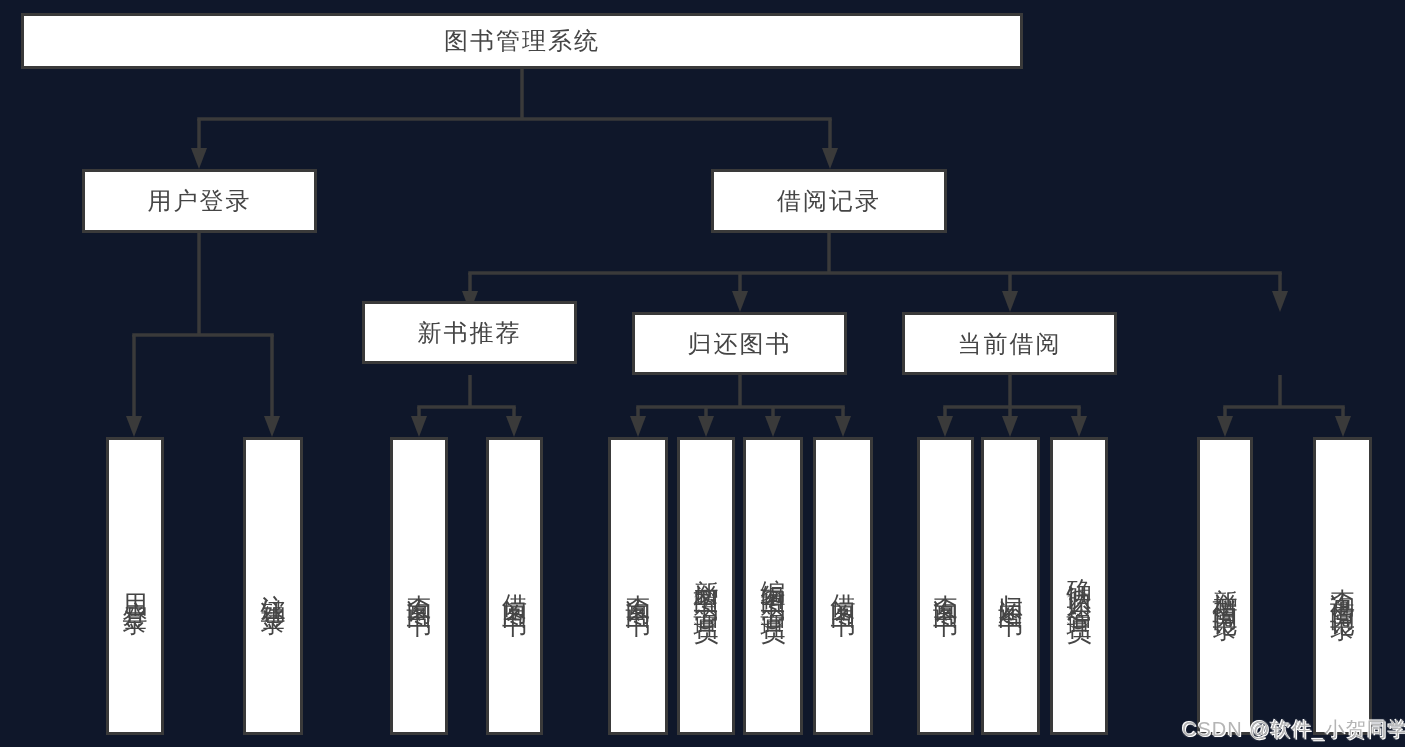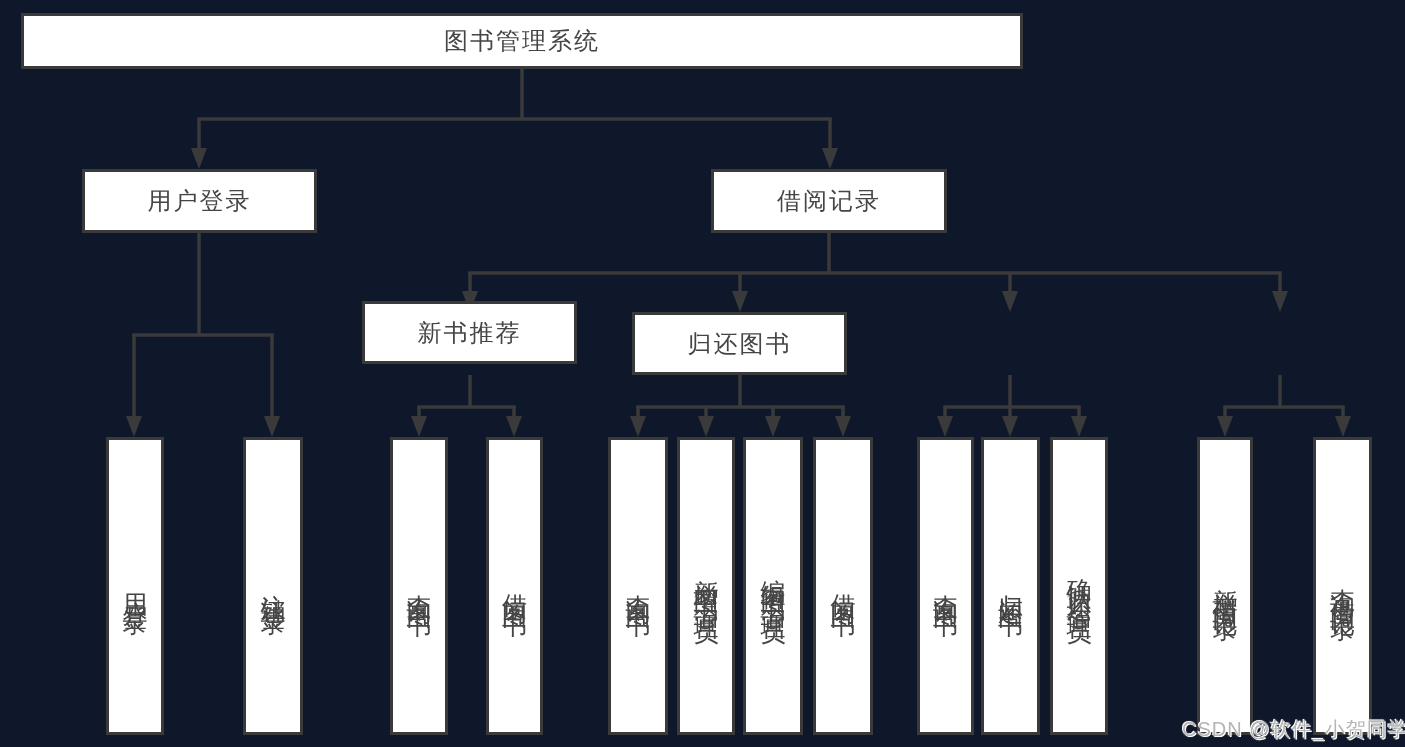--- a/index.html
+++ b/index.html
@@ -88,20 +88,21 @@
       <polygon points="1335,416 1351,416 1343,437" fill="#3a3a3a"></polygon>
     </svg>
 
   <div class="box" style="left:21px;top:13px;width:1002px;height:56px">图书管理系统</div>
 
   <div class="box" style="left:82px;top:169px;width:235px;height:64px">用户登录</div>
   <div class="box" style="left:711px;top:169px;width:236px;height:64px">借阅记录</div>
 
   <div class="box" style="left:362px;top:301px;width:215px;height:63px">新书推荐</div>
   <div class="box" style="left:632px;top:312px;width:215px;height:63px">归还图书</div>
+  <div class="box" style="left:902px;top:312px;width:215px;height:63px">当前借阅</div>
 
   <div class="leaf" style="left:106px;width:58px">
     <span class="vtext">用户登录</span>
     </div>
   <div class="leaf" style="left:243px;width:60px">
     <span class="vtext">注销登录</span>
     </div>
   <div class="leaf" style="left:390px;width:58px">
     <span class="vtext">查询图书</span>
     </div>

